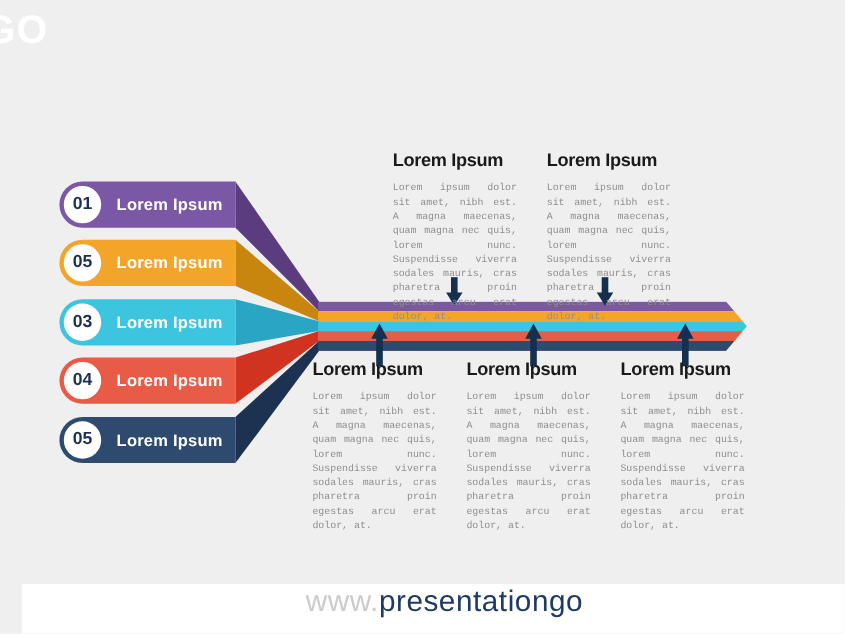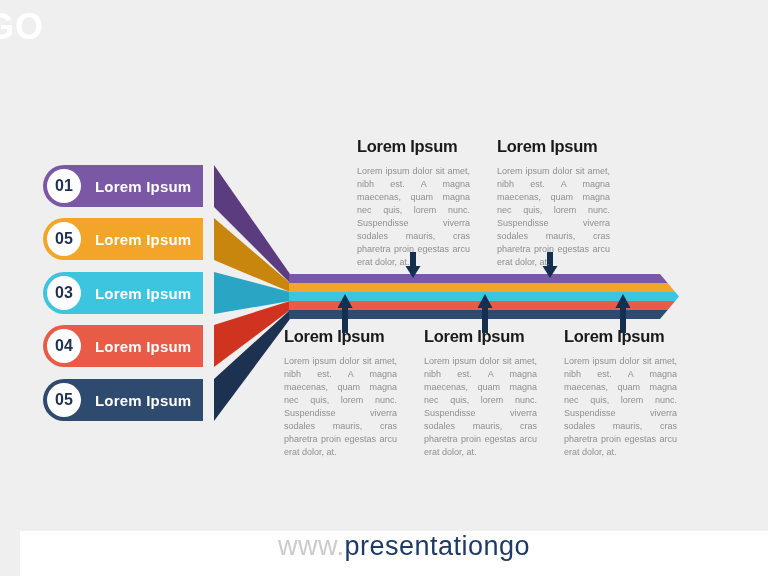--- a/index.html
+++ b/index.html
@@ -7,35 +7,35 @@
   body { font-family:"Liberation Sans", sans-serif; }
   .slide { position:relative; width:768px; height:576px; background:#efeff0; overflow:hidden; }
 
   
   .logo { position:absolute; left:-14px; top:6px; color:#ffffff; font-weight:bold; font-size:36px; letter-spacing:1px; }
 
   
   .title { position:absolute; left:57px; top:12px; width:592px; font-size:32px; line-height:38px; font-weight:bold; color:#121212; letter-spacing:-0.5px; }
 
   
-  .pill { position:absolute; left:43px; width:160px; height:42px; border-radius:21px 0 0 21px;text-decoration:underline; }
+  .pill { position:absolute; left:54px; width:160px; height:42px; border-radius:21px 0 0 21px;text-decoration:underline; }
   .pill .num { position:absolute; left:4px; top:4px; width:34px; height:34px; border-radius:50%; background:#ffffff; display:flex; align-items:center; justify-content:center; font-weight:bold; font-size:16px; color:#1d3050; }
   .pill .lbl { position:absolute; left:52px; top:0; height:42px; display:flex; align-items:center; color:#ffffff; font-weight:bold; font-size:15px; letter-spacing:0.2px; }
   .pill1 { top:165px; background:#7a58a5; }
   .pill2 { top:218px; background:#f3a52a; }
   .pill3 { top:272px; background:#3dc4df; }
   .pill4 { top:325px; background:#e85b46; }
   .pill5 { top:379px; background:#2e4a6e; }
 
   .diagram-svg { position:absolute; left:0; top:0; width:768px; height:576px; }
 
   
   .callout { position:absolute; width:113px; }
   .callout h3 { font-size:16.5px; font-weight:bold; color:#1a1a1a; letter-spacing:-0.3px; margin-bottom:9px; }
-  .callout p { font-size:9px; line-height:13px; color:#8f8f8f; text-align:justify; }
+  .callout p { font-size:9px; line-height:13px; color:#8f8f8f; text-align:justify;font-family:Liberation Mono, monospace; }
   .ct1 { left:357px; top:137px; }
   .ct2 { left:497px; top:137px; }
   .cb1 { left:284px; top:327px; }
   .cb2 { left:424px; top:327px; }
   .cb3 { left:564px; top:327px; }
 
   
   .footer { position:absolute; left:0; bottom:0; width:768px; height:45px; background:#ffffff; display:flex; align-items:flex-start; justify-content:center; font-size:27px; letter-spacing:0.5px; cursor:pointer;margin-left:20px; }
   .footer .dim { color:#cbcbcb; }
   .footer .brand { color:#1f3a64; font-weight:normal; }

